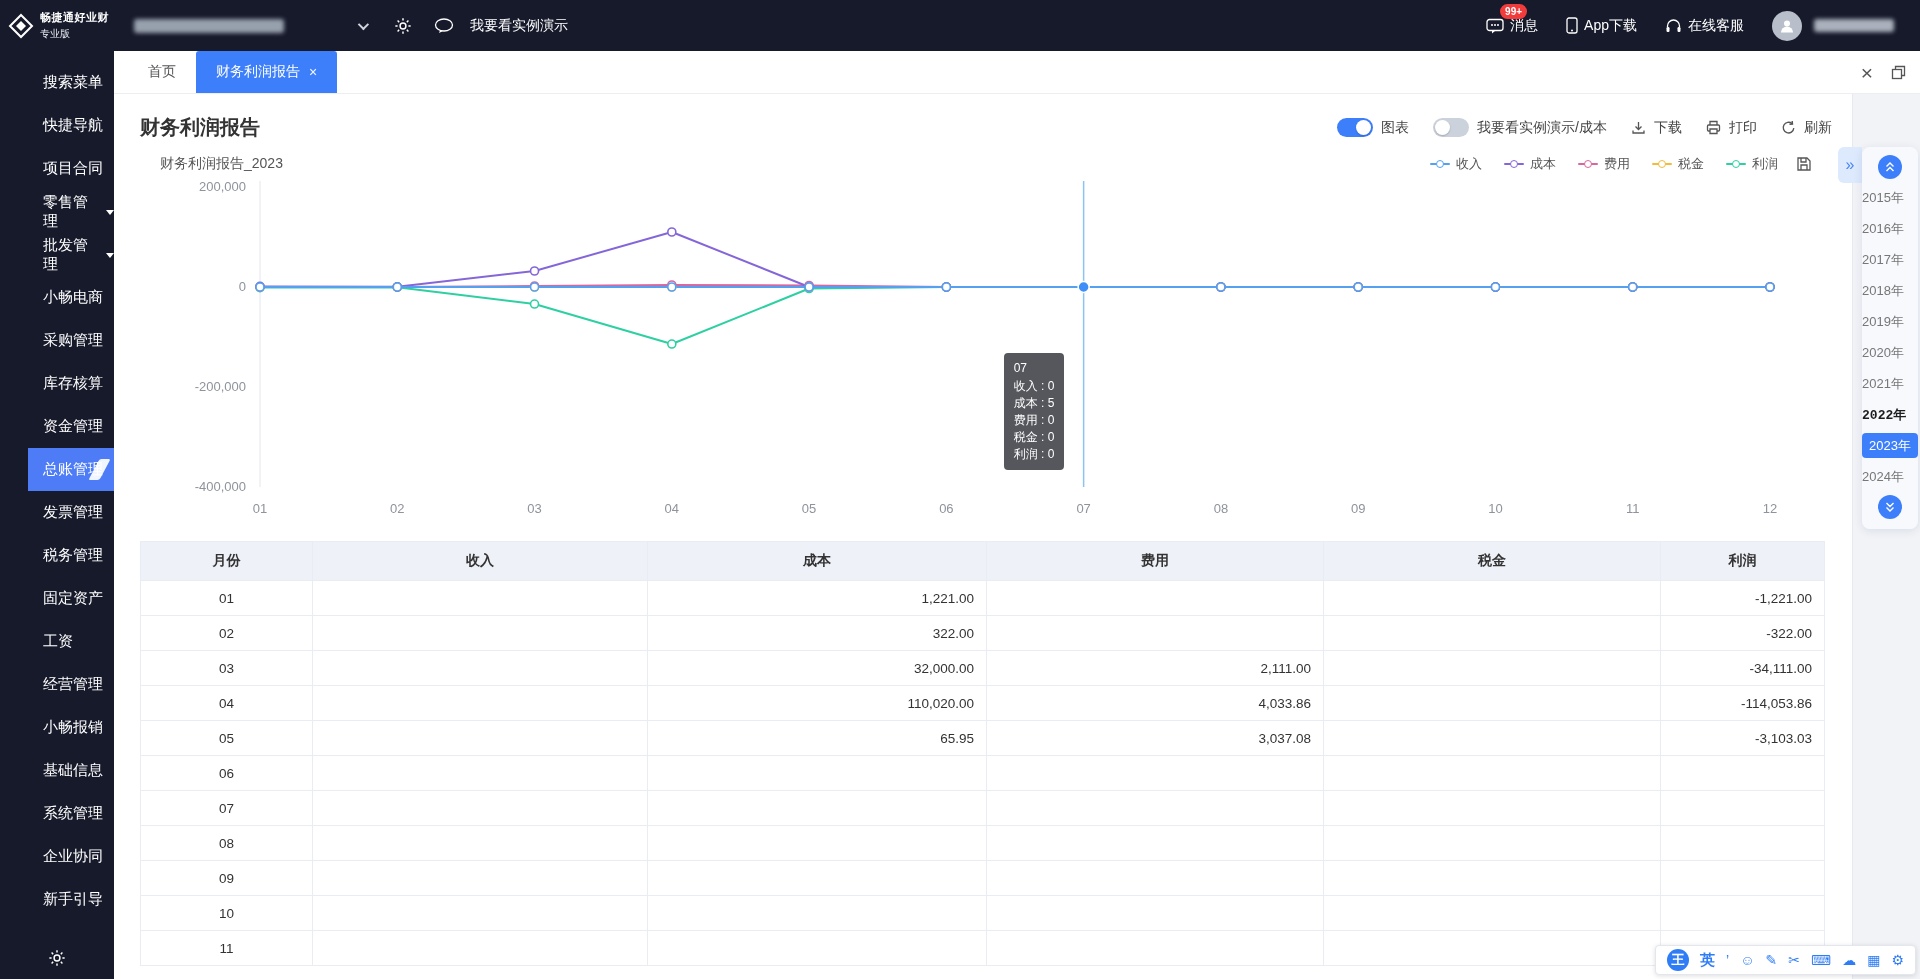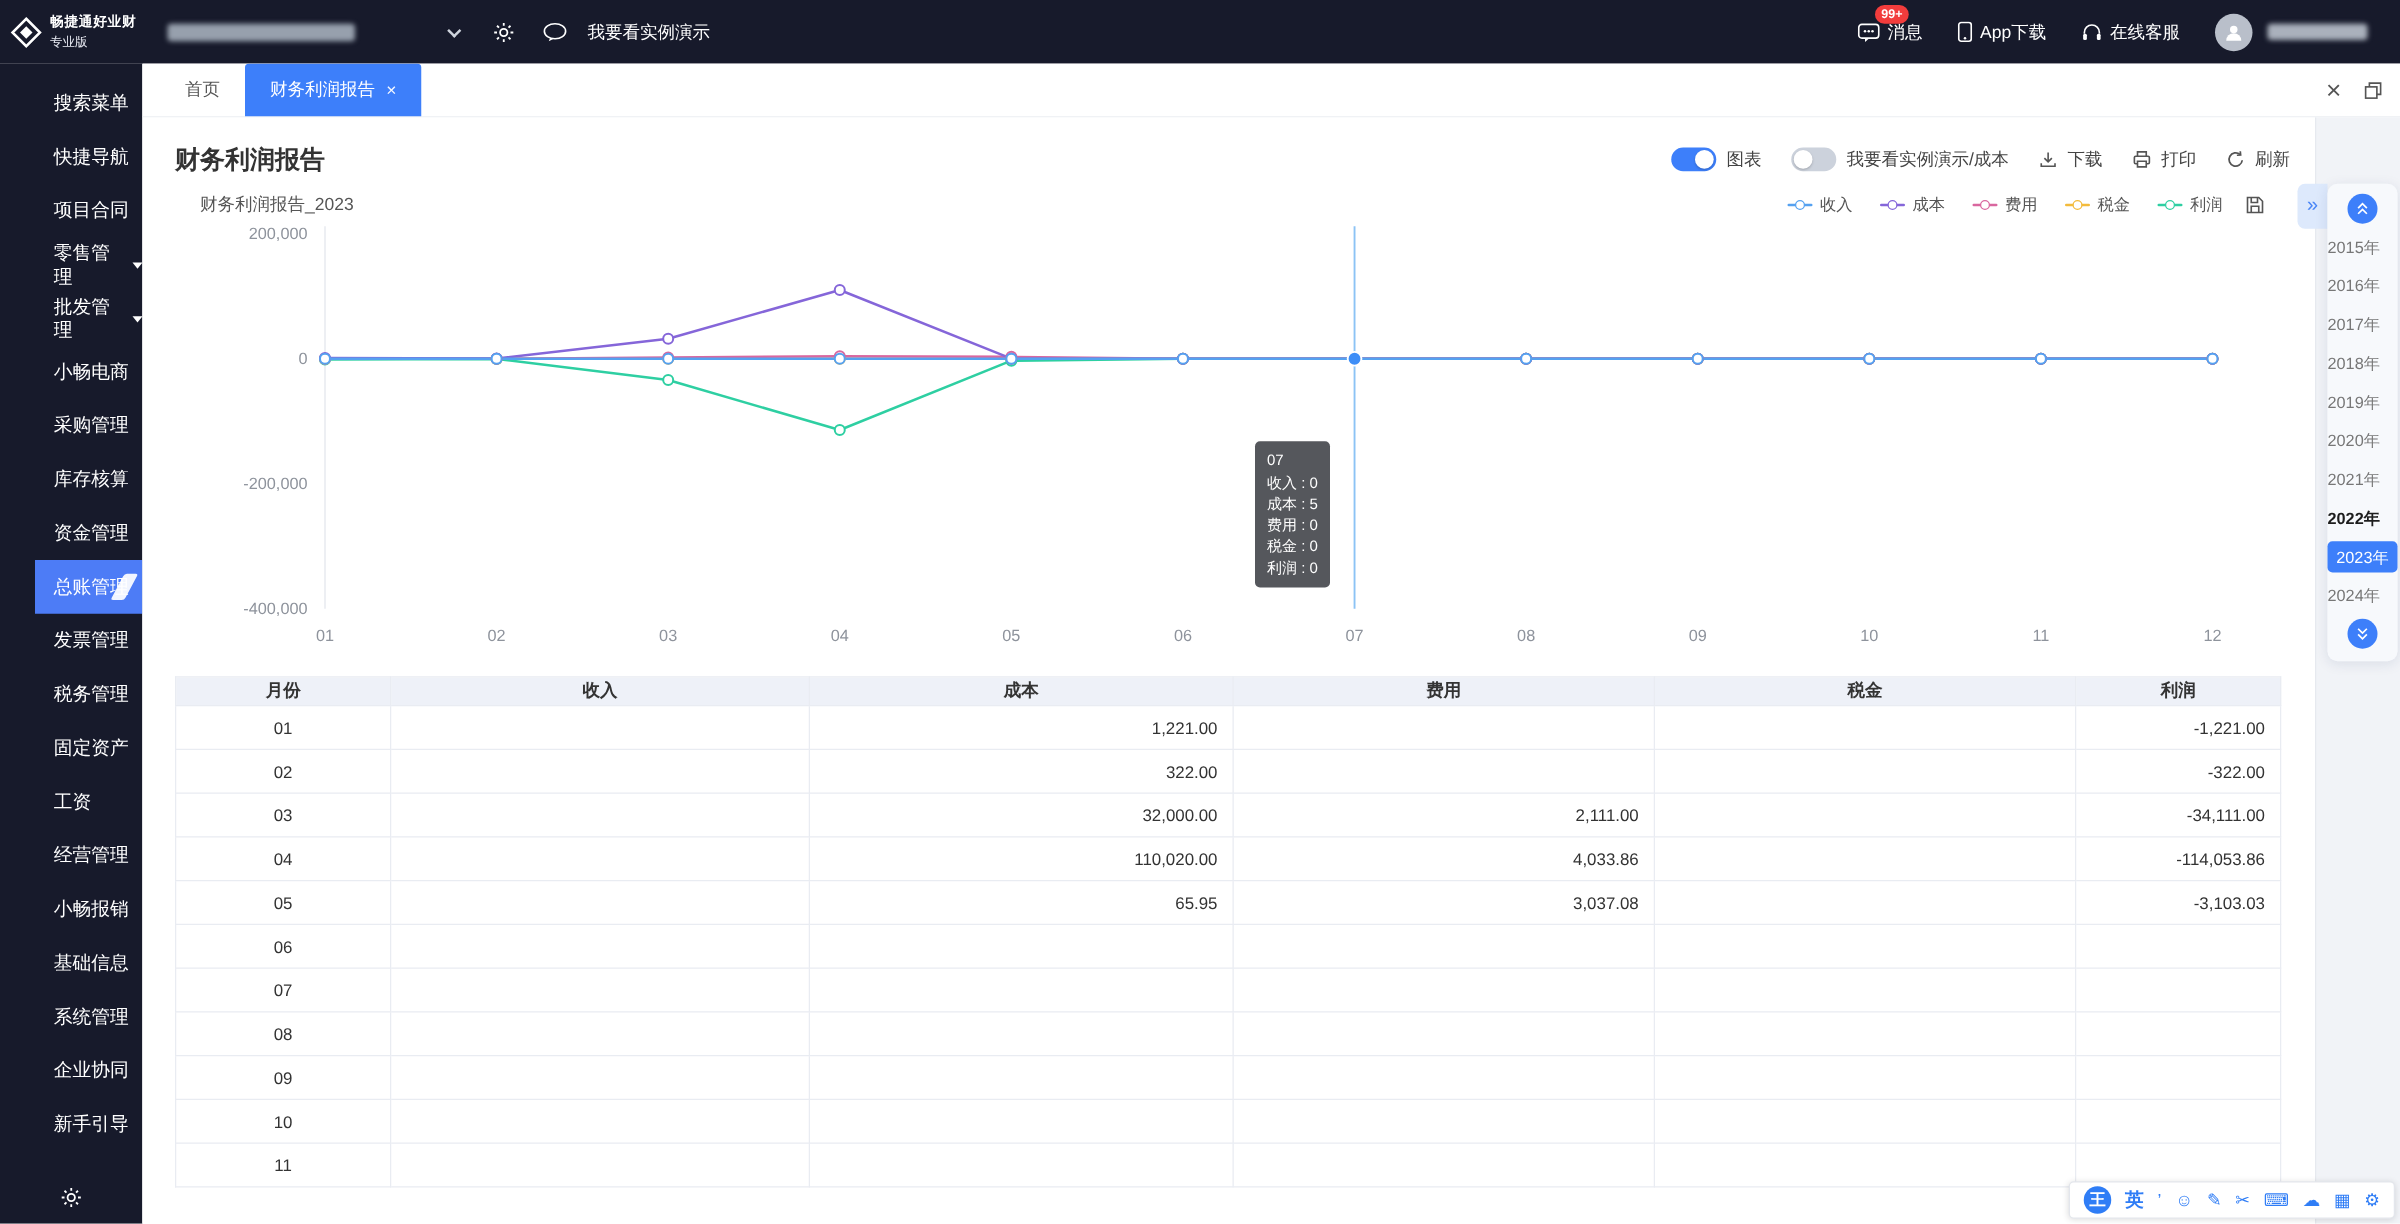--- a/index.html
+++ b/index.html
@@ -69,34 +69,34 @@
   .lmark::after { content:""; position:absolute; left:50%; top:50%; transform:translate(-50%,-50%);
     width:6px; height:6px; border-radius:50%; background:#fff; border:1.6px solid currentColor; }
   .chart-body { position:relative; margin-left:26px; height:352px; }
   .chart-body svg text.tick { fill:#8e939c; font-size:13px; font-family:"Liberation Sans","DejaVu Sans",sans-serif; }
   .tooltip { position:absolute; background:rgba(55,58,64,.85); color:#fff; font-size:12px; line-height:17px;
     padding:7px 10px; border-radius:4px; pointer-events:none; white-space:nowrap; z-index:3; }
   .tooltip .tt-title { margin-bottom:1px; }
 
   
   .data-table { border-collapse:collapse; margin:16px 0 0 26px; table-layout:fixed; }
-  .data-table th { background:#eef1f8; font-weight:600; font-size:14px; color:#333; height:23px; text-align:center; }
+  .data-table th { background:#eef1f8; font-weight:600; font-size:14px; color:#333; height:39px; text-align:center; }
   .data-table td { height:35px; font-size:13.5px; color:#333; padding:0 12px; background:#fff; }
   .data-table th, .data-table td { border:1px solid #e9ecf2; }
   td.month { text-align:center; }
   td.num { text-align:right; }
 
   
   .year-handle { position:absolute; top:96px; right:58px; width:24px; height:36px; background:#dde9fc; color:#4a86f7;
     border-radius:6px 0 0 6px; display:flex; align-items:center; justify-content:center; font-size:16px; cursor:pointer; z-index:6; }
   .year-panel { position:absolute; top:96px; right:2px; width:56px; background:rgba(247,249,252,.97); border-radius:8px;
     box-shadow:0 2px 10px rgba(20,40,90,.1); padding:8px 0 10px; display:flex; flex-direction:column; align-items:center; gap:3px; z-index:6; }
   .year-btn { width:24px; height:24px; border-radius:50%; background:#3d7ffa; display:flex; align-items:center; justify-content:center; cursor:pointer; flex:0 0 24px; }
   .year-item { font-size:13px; color:#777; height:31px; display:flex; align-items:center; cursor:pointer; }
-  .year-item.highlight { color:#1d1d1d; font-weight:600; }
+  .year-item.highlight { color:#1d1d1d; font-weight:600;font-family:Liberation Mono, monospace; }
   .year-item.selected { background:#3d7ffa; color:#fff; border-radius:4px; padding:0 7px; height:25px; margin:3px 0; }
 
   
   .ime { position:absolute; right:4px; bottom:4px; background:#fff; border:1px solid #e3e6ec; border-radius:4px;
     box-shadow:0 1px 5px rgba(0,0,0,.13); display:flex; align-items:center; gap:11px; padding:3px 11px; z-index:7; }
   .ime-logo { width:22px; height:22px; border-radius:50%; background:#2f7df6; color:#fff; font-size:13px;
     display:flex; align-items:center; justify-content:center; font-weight:bold; cursor:pointer; }
   .ime-lang { color:#2f7df6; font-weight:bold; font-size:15px; cursor:pointer; }
   .ime-ic { color:#2f7df6; font-size:14px; cursor:pointer; line-height:1; }
 </style>

